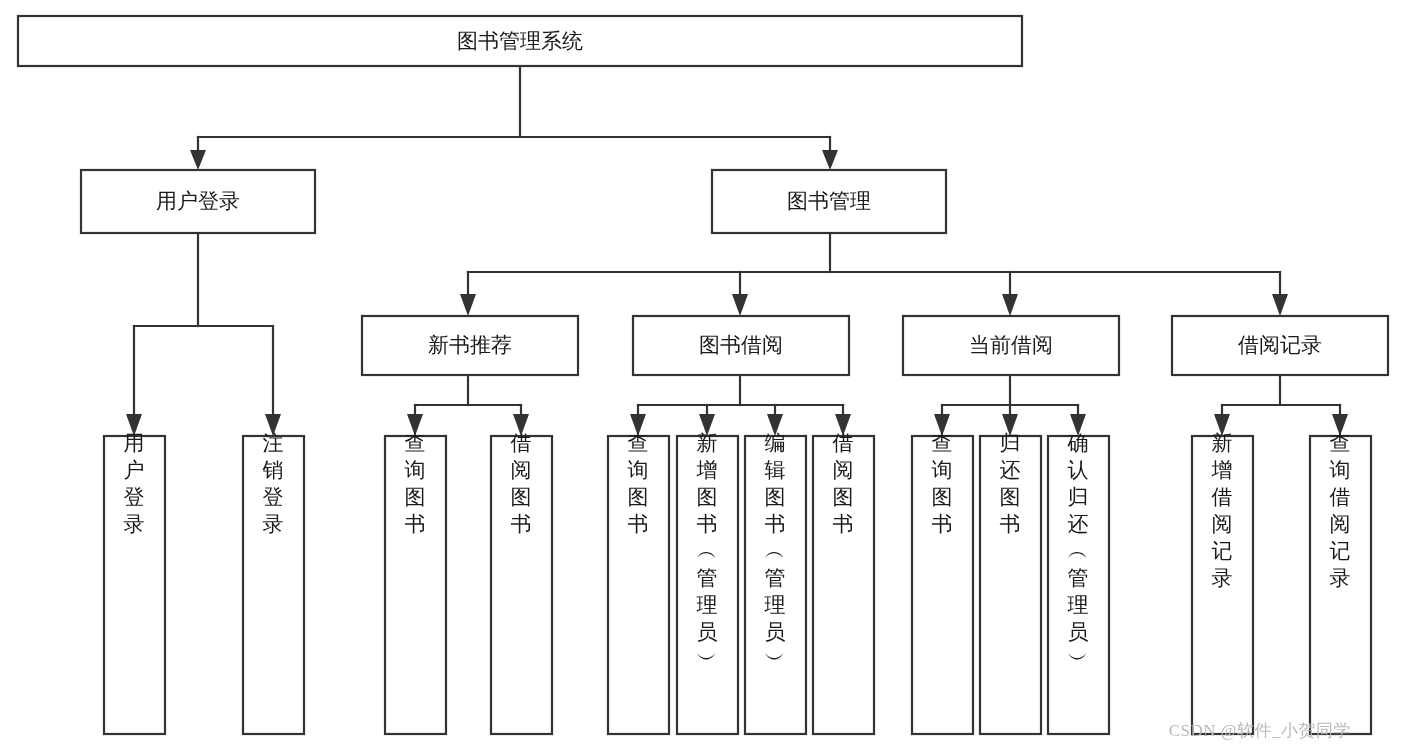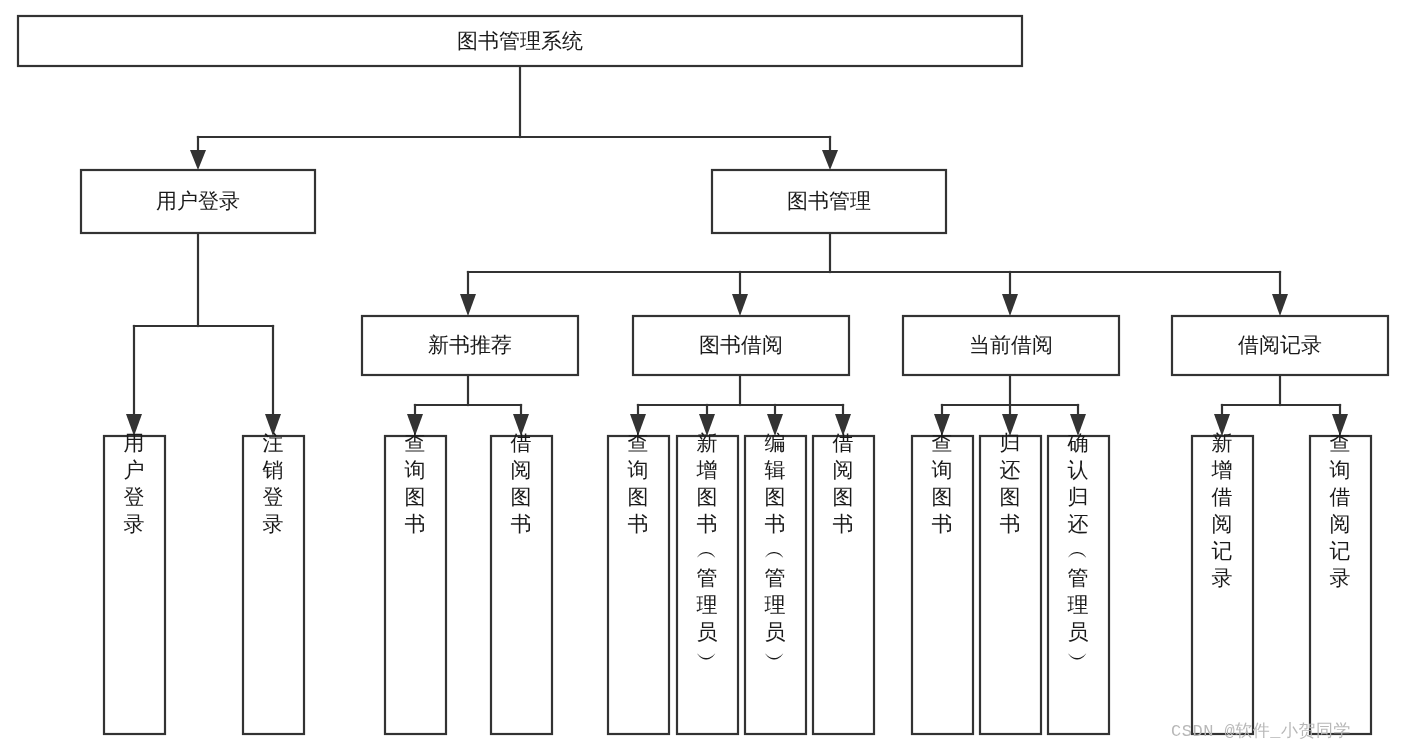--- a/index.html
+++ b/index.html
@@ -51,21 +51,21 @@
   .node-label-vertical {
     font-family: "Liberation Sans", "DejaVu Sans", sans-serif;
     font-size: 21px;
     fill: #1a1a1a;
     text-anchor: middle;
   }
   .watermark {
     position: absolute;
     right: 8px;
     bottom: 5px;
-    font-family: Liberation Mono, monospace;
+    font-family: Liberation Serif, serif;
     font-size: 17px;
     color: #b8b8b8;
     letter-spacing: 0.5px;
     white-space: nowrap;
     user-select: none;
   }
 </style>
 </head>
 <body>
 

